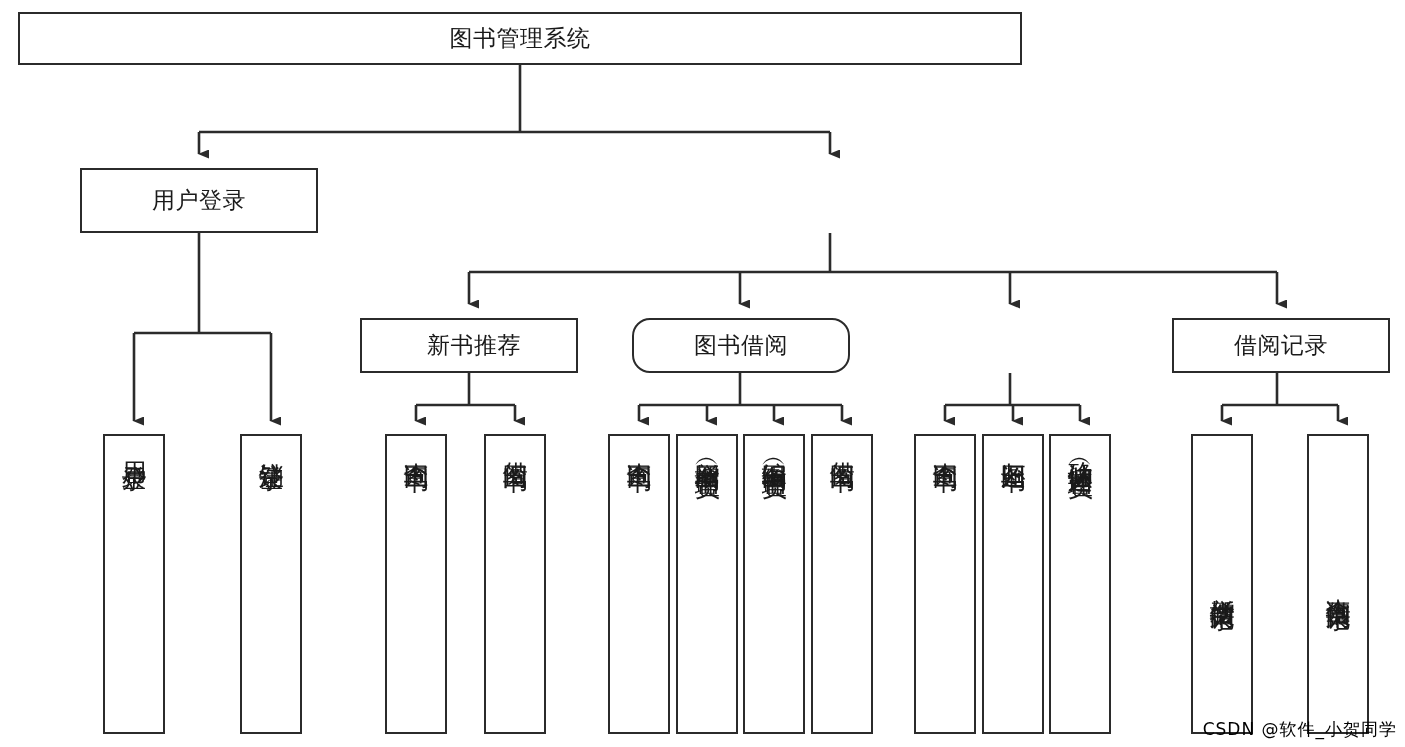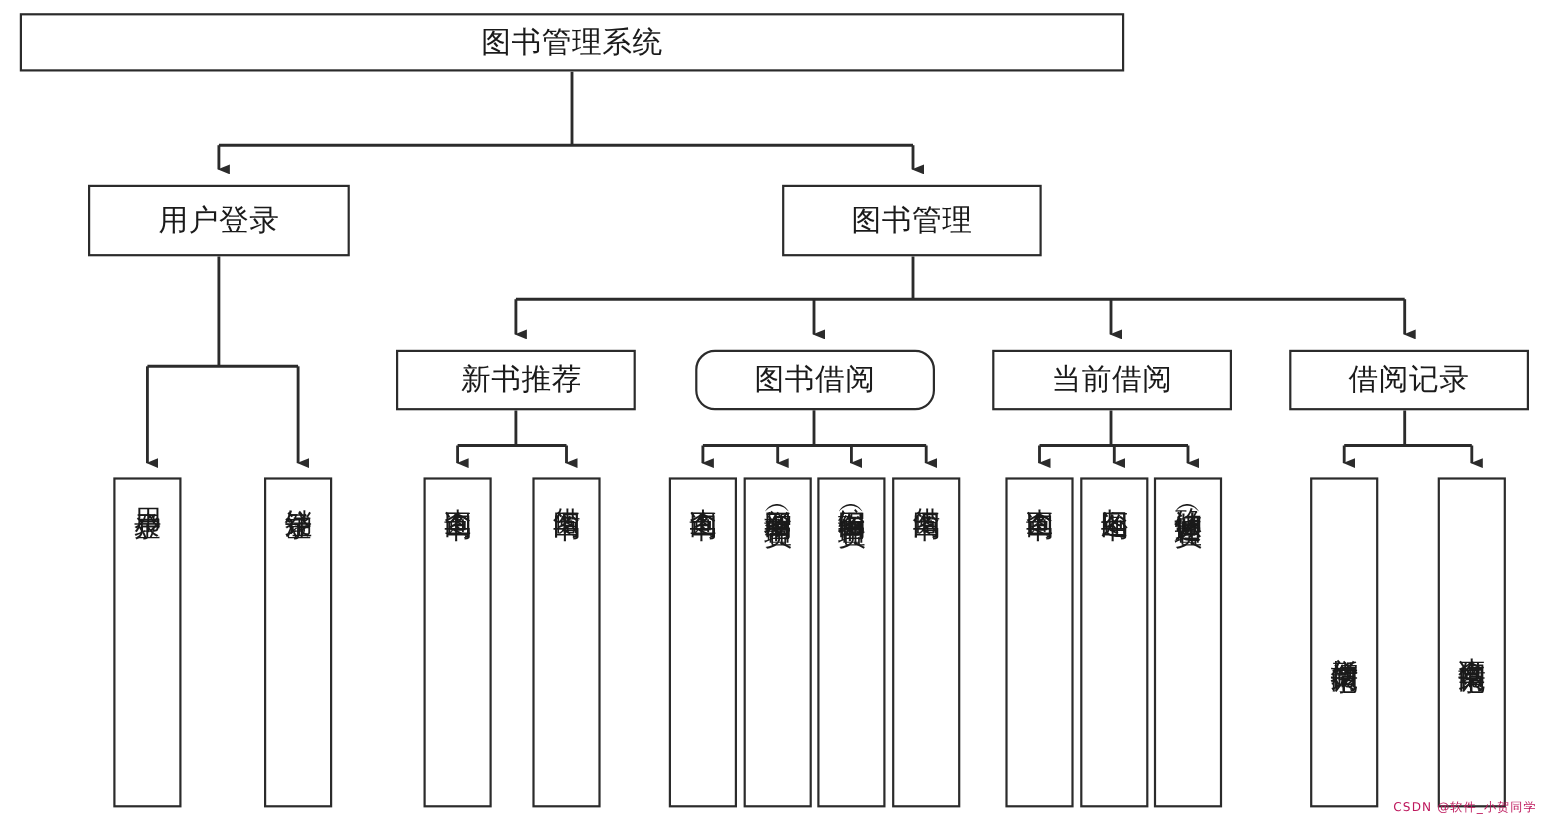--- a/index.html
+++ b/index.html
@@ -30,21 +30,21 @@
     position: absolute;
     box-sizing: border-box;
     background: #ffffff;
     border: 2.5px solid #2b2b2b;
     display: flex;
     align-items: center;
     justify-content: center;
     overflow: hidden;
   }
   .node-label-h {
-    font-size: 27px;
+    font-size: 23px;
     line-height: 1.1;
     color: #1a1a1a;
     white-space: nowrap;
     letter-spacing: 0.5px;
   }
   .node-box.leaf {
     align-items: flex-start;
     justify-content: center;
     padding-top: 6px;
   }
@@ -59,22 +59,22 @@
     text-align: center;
   }
   .node-box.leaf.centered {
     align-items: center;
     padding-top: 0;
   }
   .watermark {
     position: absolute;
     right: 8px;
     bottom: 6px;
-    font-size: 11px;
-    color: #be185d;
+    font-size: 17px;
+    color: #000000;
     letter-spacing: 1px;
     white-space: nowrap;
     pointer-events: none;
   }
 </style>
 </head>
 <body>
 
 <div id="diagram-root">
 
@@ -128,32 +128,26 @@
     </g>
   </svg>
 
   <div class="node-box" style="left:18px; top:12px; width:1004px; height:53px;">
     <span class="node-label-h">图书管理系统</span>
   </div>
 
   <div class="node-box" style="left:80px; top:168px; width:238px; height:65px;">
     <span class="node-label-h">用户登录</span>
   </div>
-  <div class="node-box" style="left:711px; top:168px; width:236px; height:65px;">
-    <span class="node-label-h">图书管理</span>
-  </div>
 
   <div class="node-box" style="left:360px; top:318px; width:218px; height:55px;padding-left:10px;">
     <span class="node-label-h">新书推荐</span>
   </div>
   <div class="node-box" style="left:632px; top:318px; width:218px; height:55px;border-radius:18px;">
     <span class="node-label-h">图书借阅</span>
-  </div>
-  <div class="node-box" style="left:902px; top:318px; width:218px; height:55px;">
-    <span class="node-label-h">当前借阅</span>
   </div>
   <div class="node-box" style="left:1172px; top:318px; width:218px; height:55px;">
     <span class="node-label-h">借阅记录</span>
   </div>
 
   <div class="node-box leaf" style="left:103px; top:434px; width:62px; height:300px;">
     <span class="node-label-v">用户登录</span>
   </div>
   <div class="node-box leaf" style="left:240px; top:434px; width:62px; height:300px;">
     <span class="node-label-v">注销登录</span>

